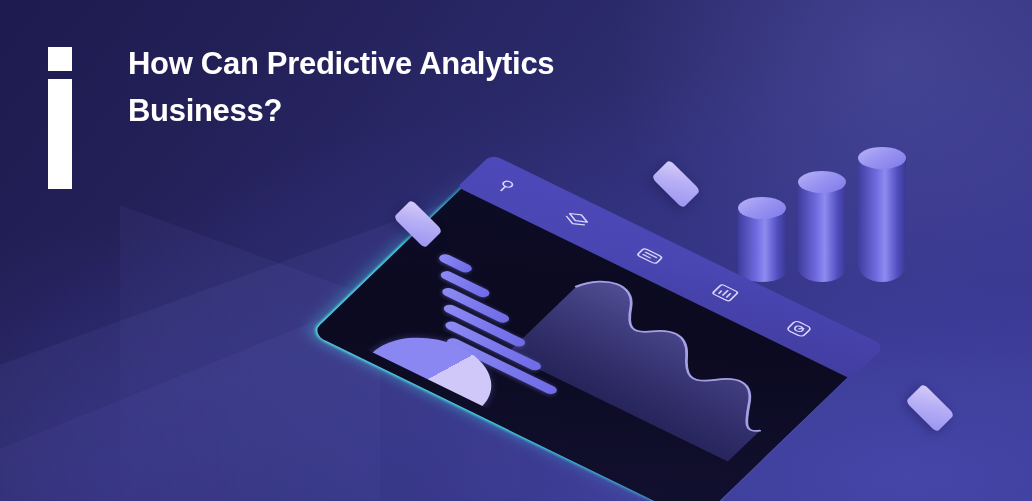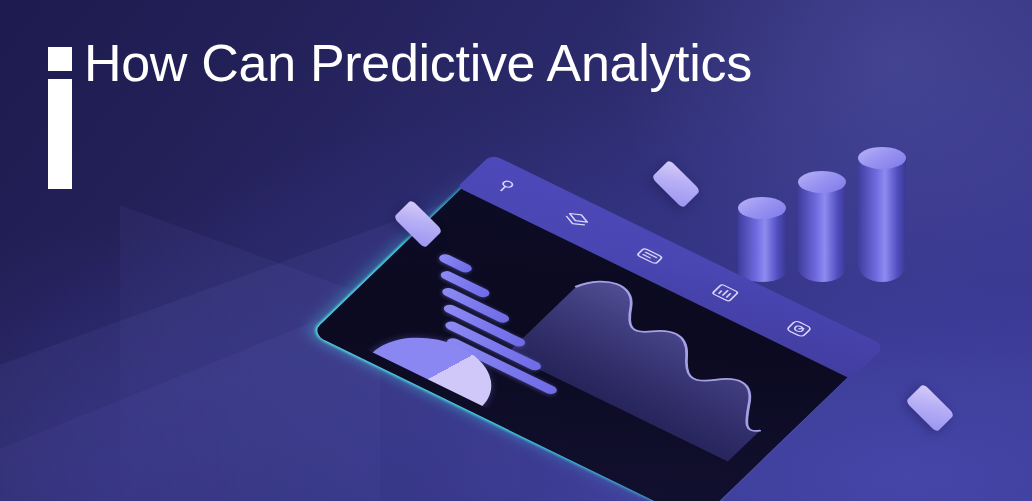--- a/index.html
+++ b/index.html
@@ -40,24 +40,24 @@
     left:-200px;bottom:-240px;width:620px;height:520px;
     background:radial-gradient(closest-side, rgba(60,58,148,0.40), rgba(60,58,148,0));
   }
 
   
   .headline-wrap{position:absolute;left:48px;top:40px;width:760px;}
   .accent-i{position:absolute;left:0;top:7px;width:24px;height:142px;}
   .accent-dot{position:absolute;left:0;top:0;width:24px;height:24px;background:#ffffff;}
   .accent-stem{position:absolute;left:0;top:32px;width:24px;height:110px;background:#ffffff;}
   .headline{
-    margin:0;padding:0 0 0 36px;
+    margin:0;padding:0 0 0 80px;
     color:#ffffff;
-    font-size:52px;line-height:47px;
-    font-weight:normal;letter-spacing:-0.3px;
+    font-size:31px;line-height:47px;
+    font-weight:bold;letter-spacing:-0.3px;
     font-family:"Liberation Sans", sans-serif;
   }
   .headline .ln{display:block;white-space:nowrap;}
 
   
   .illus{position:absolute;left:318px;top:140px;width:700px;height:360px;}
 
   
   .tablet{
     position:absolute;left:54px;top:58px;width:430px;height:300px;
@@ -154,20 +154,21 @@
   <div class="bg-shape bg-plane-b"></div>
   <div class="bg-shape bg-plane-c"></div>
 
   <div class="headline-wrap">
     <div class="accent-i">
       <div class="accent-dot"></div>
       <div class="accent-stem"></div>
     </div>
     <h1 class="headline">
       <span class="ln">How Can Predictive Analytics</span>
+      <span class="ln">Business?</span>
     </h1>
   </div>
 
   <div class="illus">
 
     <div class="cyl-group">
       <div class="cyl cyl-0">
         <div class="cyl-side"></div>
         <div class="cyl-top"></div>
       </div>

